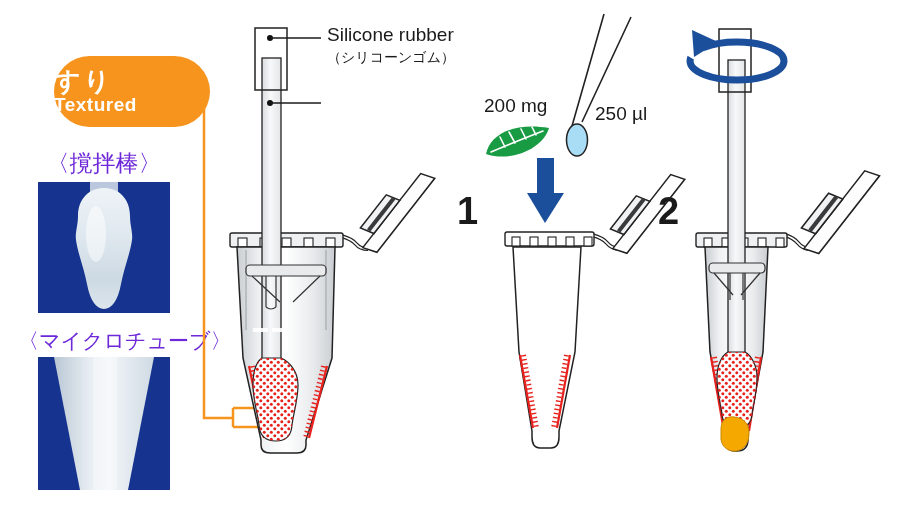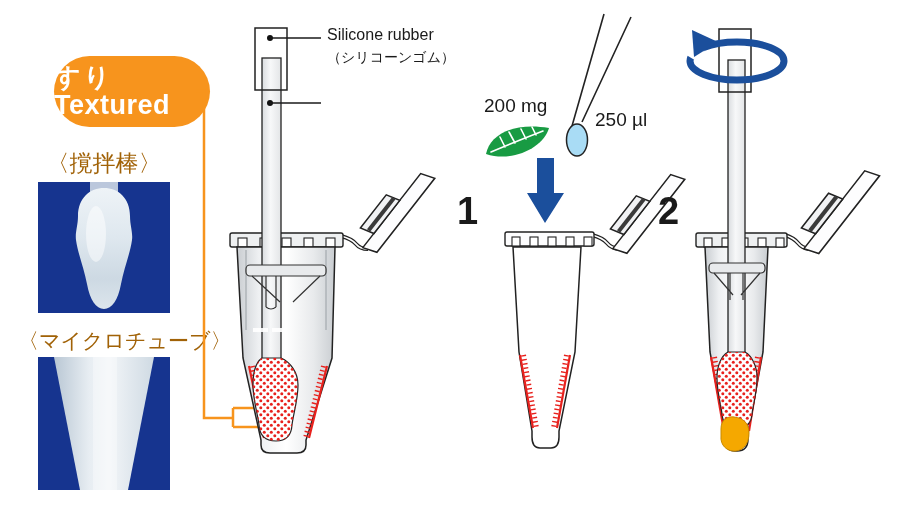--- a/index.html
+++ b/index.html
@@ -2,26 +2,26 @@
 <html style="--orange: #F7941D; --deep-blue: #1B4F9C; --photo-blue: #16348F; --red: #E8211D; --green: #189B43; --droplet-blue: #A9DCF5; --sample-amber: #F5A800; --ink: #1A1A1A;"><head>
 <meta charset="utf-8">
 <style>
   html,body{margin:0;padding:0;background:#fff}
   #canvas{position:relative;width:901px;height:514px;background:#fff;overflow:hidden;
           font-family:"Liberation Sans","DejaVu Sans",sans-serif;color:var(--ink,#1a1a1a)}
   .badge{position:absolute;left:54px;top:56px;width:156px;height:71px;background:var(--orange);
          border-radius:42px;display:flex;flex-direction:column;align-items:flex-start;justify-content:center;
          color:#fff;font-weight:bold;line-height:1.04}
   .badge-jp{font-size:26px;letter-spacing:3px}
-  .badge-en{font-size:27px;letter-spacing:0.5px}
-  .photo-label{position:absolute;text-align:center;font-size:22px;color:#a16207;white-space:nowrap}
+  .badge-en{font-size:19px;letter-spacing:0.5px}
+  .photo-label{position:absolute;text-align:center;font-size:22px;color:#6d28d9;white-space:nowrap}
   .photo{position:absolute}
   .photo svg{display:block}
   .lbl{position:absolute;line-height:23px;white-space:nowrap}
-  .lbl .en{font-size:16px}
+  .lbl .en{font-size:19px}
   .lbl .jp{font-size:14px}
   .tube-lbl{position:absolute;font-size:21px;white-space:nowrap}
   .stepnum{position:absolute;font-size:38px;font-weight:bold}
   .measure{position:absolute;font-size:19px;white-space:nowrap}
   #art{position:absolute;left:0;top:0}
   
   .st-orange{stroke:var(--orange);stroke-width:2.5;fill:none}
   .f-orange{fill:var(--orange)}
   .f-blue{fill:var(--deep-blue)}
   .st-blue{stroke:var(--deep-blue);fill:none}
@@ -251,14 +251,14 @@
 
   <div class="lbl" style="left:327px;top:23px">
     <div class="en">Silicone rubber</div>
     <div class="jp">（シリコーンゴム）</div>
   </div>
 
   <div class="stepnum" style="left:457px;top:190px">1</div>
   <div class="stepnum" style="left:658px;top:190px">2</div>
 
   <div class="measure" style="left:484px;top:95px">200 mg</div>
-  <div class="measure" style="left:595px;top:109px">250 µl</div>
+  <div class="measure" style="left:595px;top:103px">250 µl</div>
 </div>
 
 </body></html>

